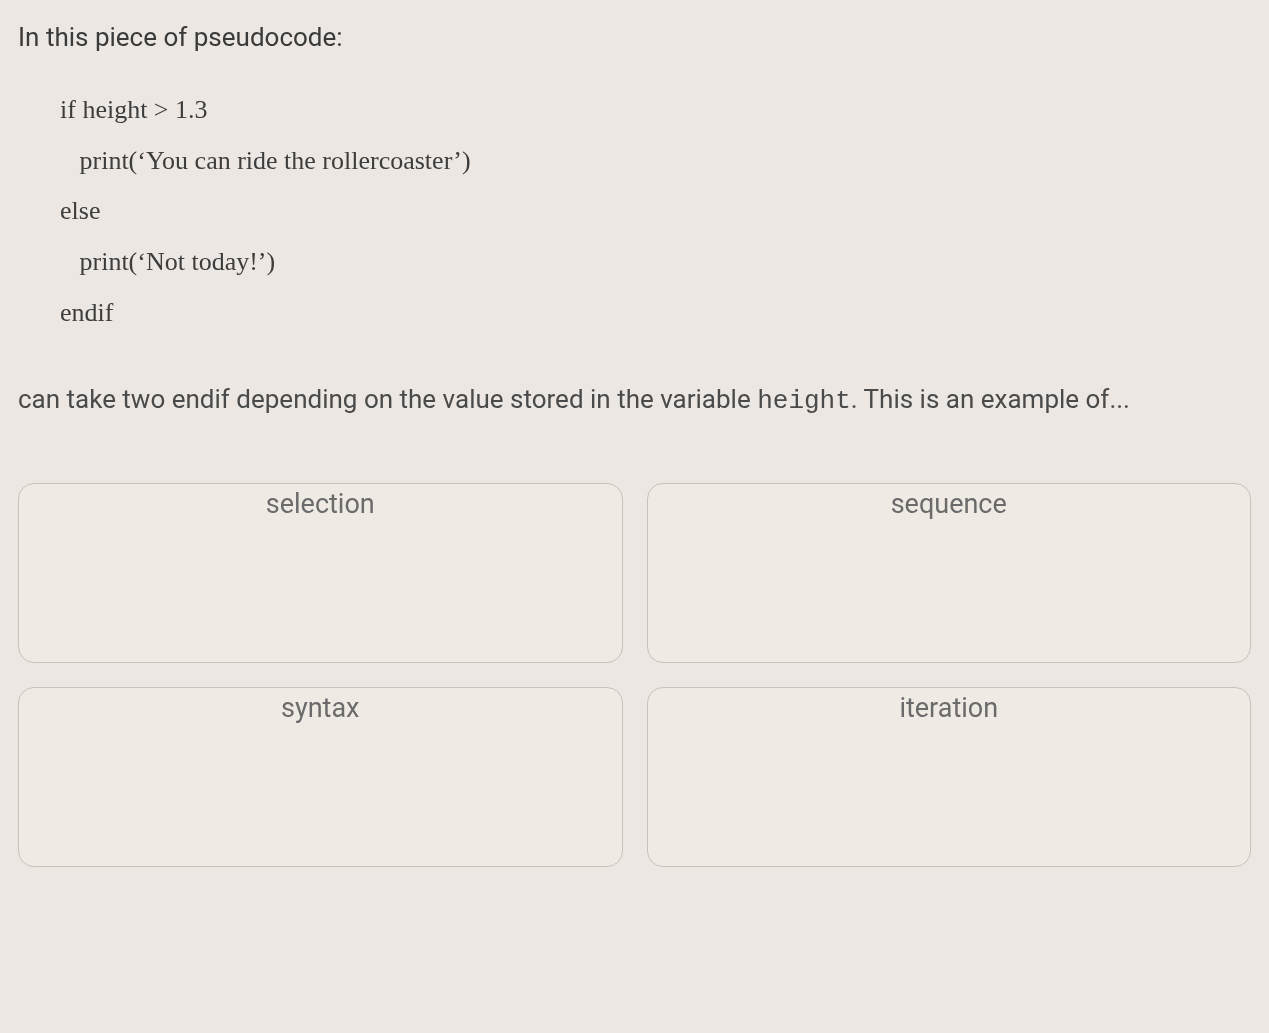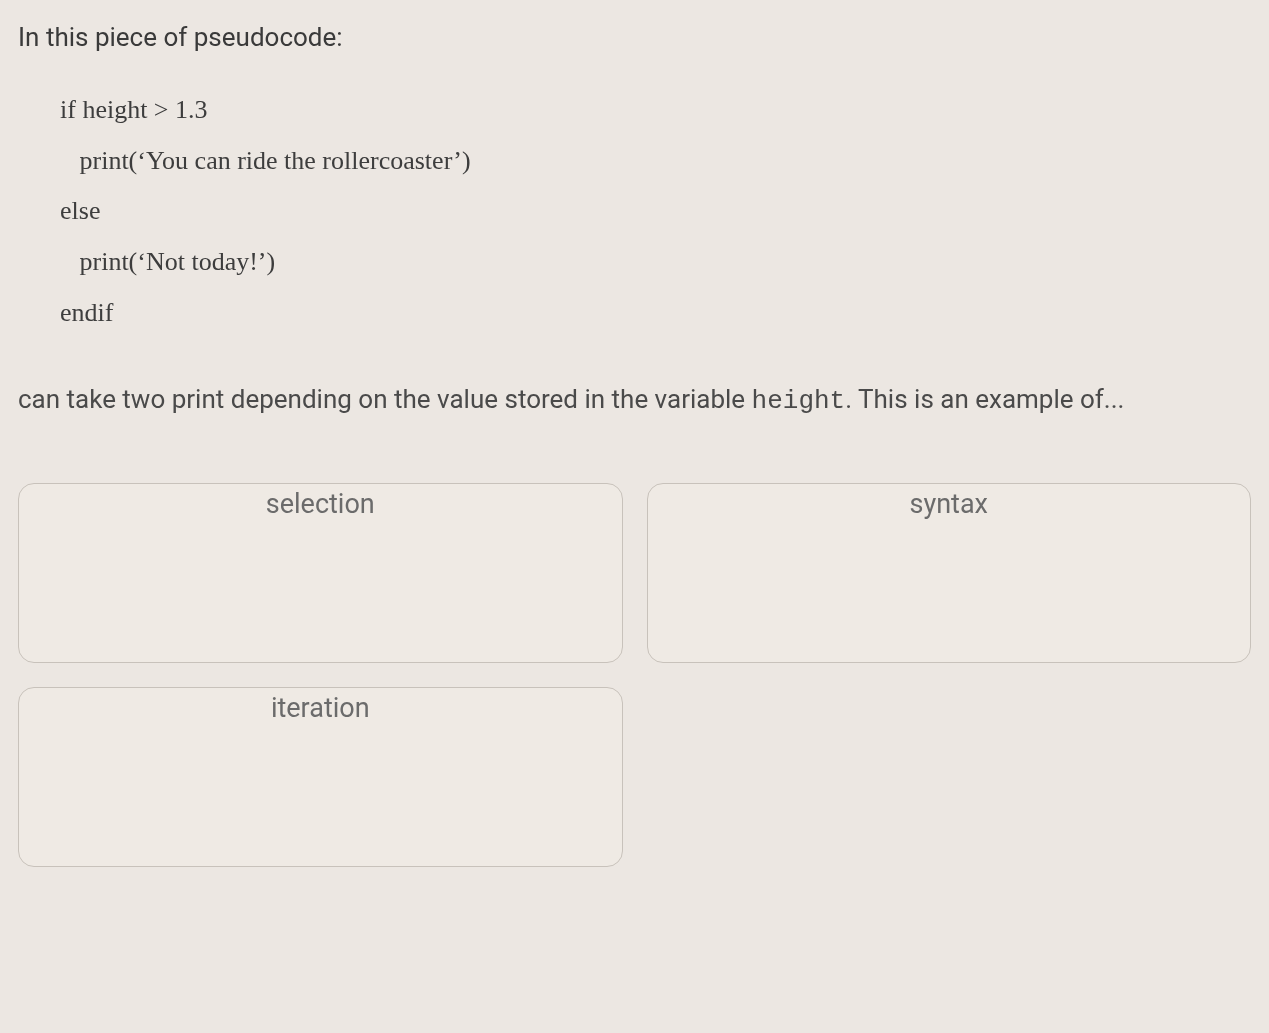--- a/index.html
+++ b/index.html
@@ -59,26 +59,29 @@
 
 <div class="question-intro">In this piece of pseudocode:</div>
 
 <div class="code-block"><span>if height &gt; 1.3</span>
 <span>   print(‘You can ride the rollercoaster’)</span>
 <span>else</span>
 <span>   print(‘Not today!’)</span>
 <span>endif</span></div>
 
 <div class="question-followup">
-  <span>can take two print depending on the value stored in the variable </span><span class="inline-code">height</span><span>. This is an example of...</span>
+  <span>can take two endif depending on the value stored in the variable </span><span class="inline-code">height</span><span>. This is an example of...</span>
 </div>
 
 <div class="options">
   <div class="option">
     <span>selection</span>
+  </div>
+  <div class="option">
+    <span>sequence</span>
   </div>
   <div class="option">
     <span>syntax</span>
   </div>
   <div class="option">
     <span>iteration</span>
   </div>
 </div>
 
 </body></html>

